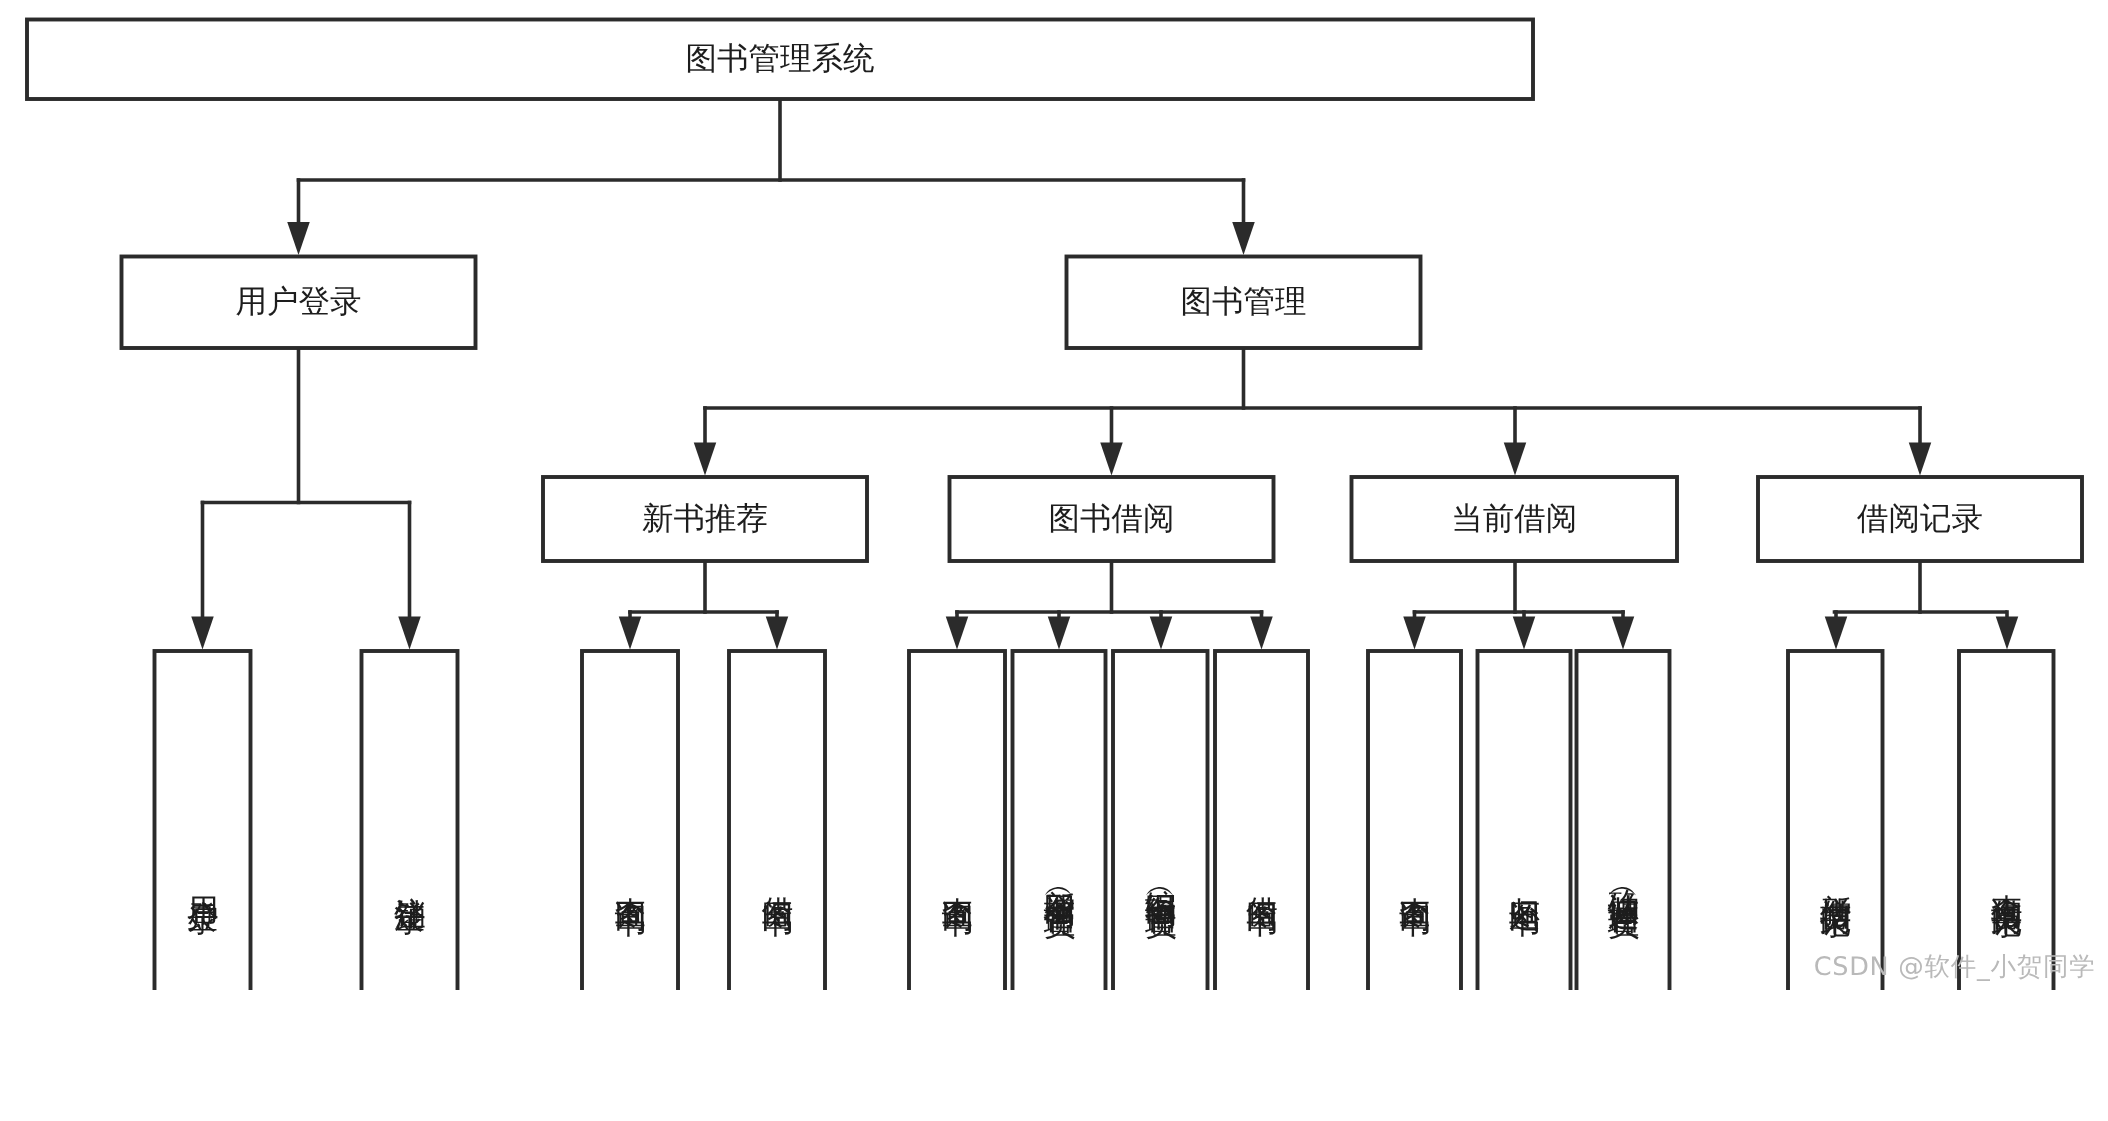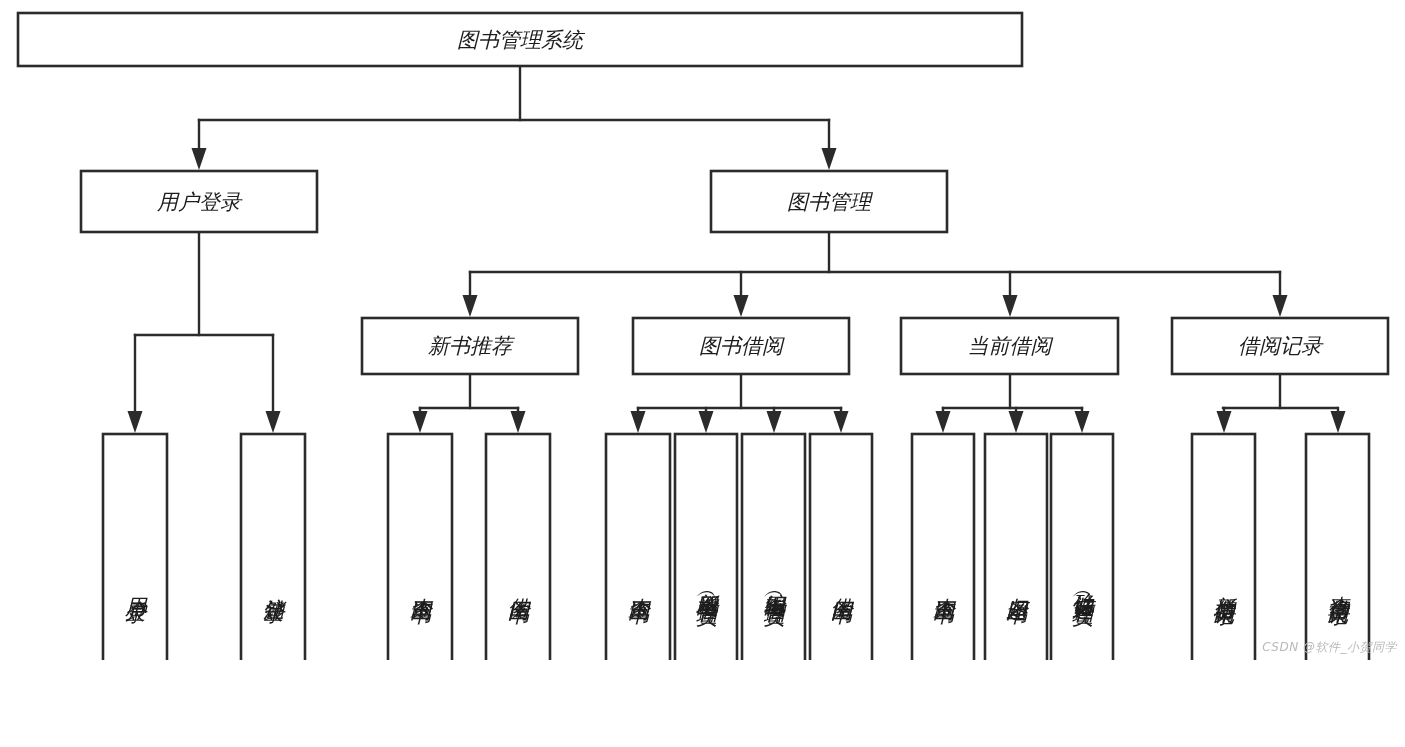--- a/index.html
+++ b/index.html
@@ -7,21 +7,20 @@
     padding: 0;
     background: #ffffff;
   }
   #stage {
     position: relative;
     width: 1405px;
     height: 660px;
     background: #ffffff;
     font-family: "DejaVu Sans", "Liberation Sans", sans-serif;
     overflow: hidden;
-    font-style: italic;
   }
   svg#diagram {
     position: absolute;
     left: 0;
     top: 0;
     width: 1405px;
     height: 747px;
   }
   .node-rect {
     fill: #ffffff;
@@ -58,21 +57,21 @@
     letter-spacing: 2px;
     color: #1d1d1d;
     white-space: nowrap;
     pointer-events: none;
   }
   #watermark {
     position: absolute;
     right: 8px;
     bottom: 4px;
     font-family: "DejaVu Sans", "Liberation Sans", sans-serif;
-    font-size: 12px;
+    font-size: 17px;
     color: #b9b9b9;
     letter-spacing: 0.5px;
     white-space: nowrap;
   }
 </style>
 </head>
 <body>
 
 <div id="stage">
 

